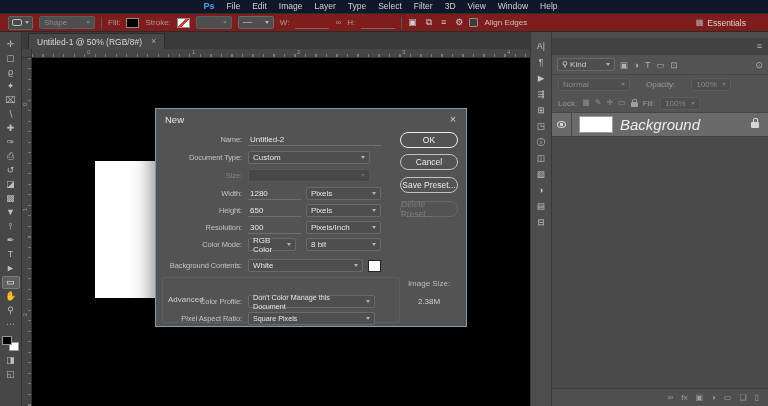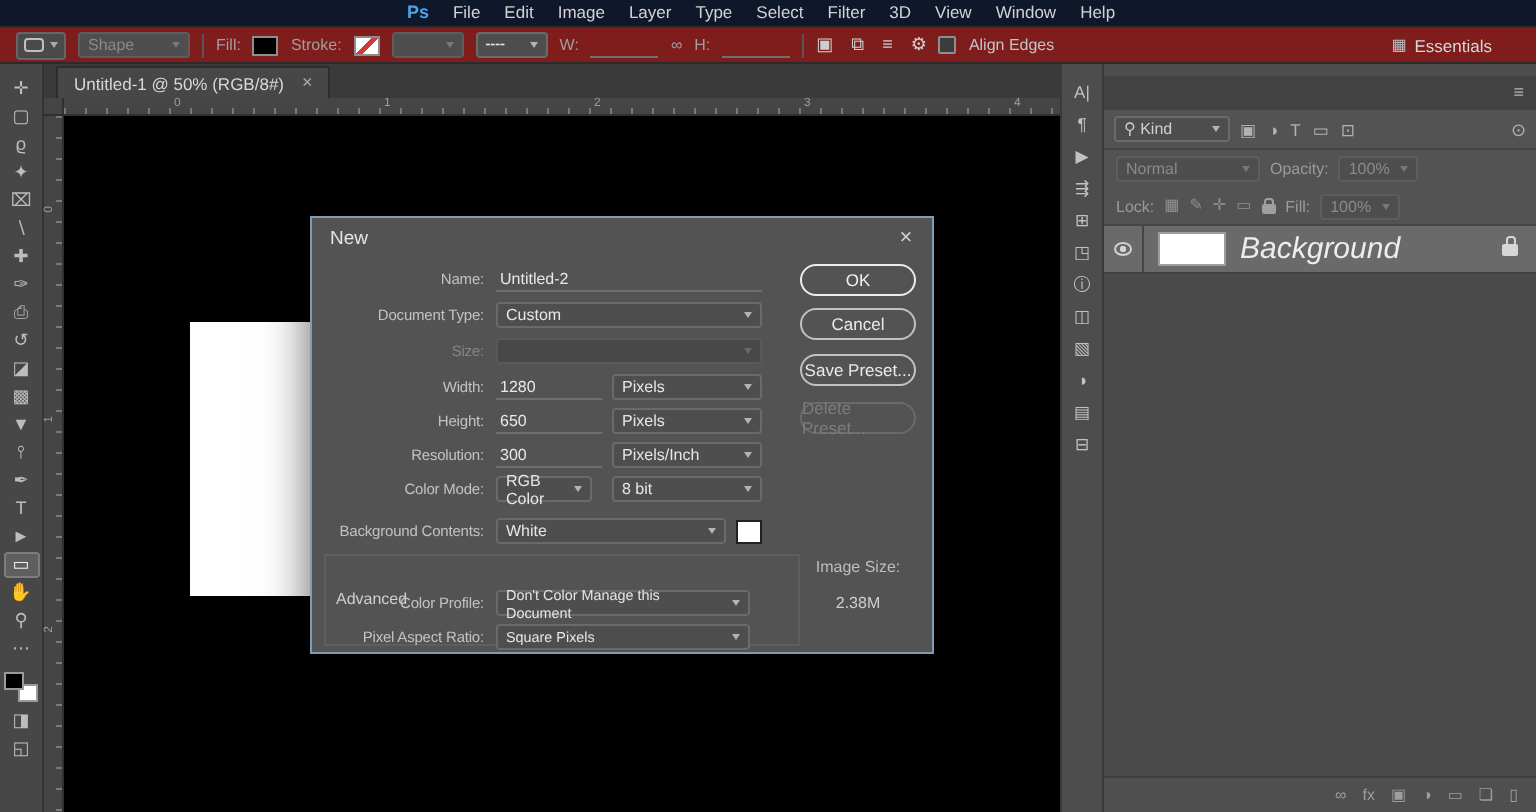--- a/index.html
+++ b/index.html
@@ -88,21 +88,21 @@
   .ptabs{display:flex;align-items:flex-end;}
   .panel-tab{font-size:9px;color:#c2c2c2;padding:3px 8px;line-height:10px;}
   .panel-tab.active{background:#535353;color:#ebebeb;border-radius:2px 2px 0 0;}
   .panel-menu{position:absolute;right:6px;bottom:4px;font-size:9px;color:#b5b5b5;line-height:9px;}
   .panel-body{flex:1;background:#535353;display:flex;flex-direction:column;min-height:0;}
   .filter-row{height:20px;display:flex;align-items:center;gap:5px;padding:0 5px;border-bottom:1px solid #444;}
   .dd.kind{width:58px;color:#cfcfcf;}
   .ficons{display:flex;align-items:center;gap:6px;}
   .f-icon{font-size:8.5px;color:#b2b2b2;line-height:10px;}
   .pin{margin-left:auto;font-size:9px;color:#b2b2b2;}
-  .blend-row{height:19px;display:flex;align-items:center;gap:5px;padding:0 6px;}
+  .blend-row{height:19px;display:flex;align-items:center;gap:16px;padding:0 6px;}
   .lock-row{height:19px;display:flex;align-items:center;gap:5px;padding:0 6px;border-bottom:1px solid #464646;}
   .plabel{font-size:8px;color:#9a9a9a;}
   .w72{width:72px;} .w40{width:40px;}
   .lock-icons{display:flex;align-items:center;gap:5px;}
   .l-icon{font-size:8px;color:#8f8f8f;line-height:10px;}
   .mini-lock{position:relative;width:7px;height:5px;background:#9f9f9f;border-radius:1px;margin-top:2px;}
   .mini-lock::before{content:"";position:absolute;left:1.5px;top:-3px;width:3px;height:3px;border:1px solid #9f9f9f;border-bottom:none;border-radius:2px 2px 0 0;}
   .layers-list{flex:1;background:#4a4a4a;min-height:0;}
   .layer-row{height:24px;background:#6a6a6a;border-bottom:1px solid #404040;display:flex;align-items:center;}
   .eye-cell{width:20px;height:100%;border-right:1px solid #454545;display:flex;align-items:center;justify-content:center;}
@@ -121,21 +121,21 @@
   .dlg-title{height:20px;display:flex;align-items:center;padding-left:9px;font-size:9.5px;color:#e4e4e4;}
   .dlg-close{margin-left:auto;width:26px;text-align:center;color:#cfcfcf;font-size:11px;line-height:20px;}
   .dlg-form{position:relative;height:197px;font-size:8px;}
   .row{position:absolute;left:0;right:0;height:15px;display:flex;align-items:center;}
   .r-name{top:3px;} .r-doctype{top:21px;} .r-size{top:39px;} .r-width{top:57px;} .r-height{top:74px;}
   .r-resolution{top:91px;} .r-colormode{top:108px;} .r-bg{top:129px;} .r-advanced{top:163px;}
   .r-profile{top:165px;} .r-aspect{top:182px;}
   .lbl{width:92px;text-align:right;padding-right:6px;font-size:7.5px;color:#c2c2c2;letter-spacing:-0.1px;flex:none;}
   .lbl.dim{color:#868686;}
   .dlg-form .dd{height:13px;}
-  .dw133{width:133px;} .dw53{width:53px;} .dw48{width:48px;} .dw75{width:75px;margin-left:5px;} .dw75b{width:75px;margin-left:10px;}
+  .dw133{width:122px;} .dw53{width:53px;} .dw48{width:48px;} .dw75{width:75px;margin-left:5px;} .dw75b{width:75px;margin-left:10px;}
   .dw115{width:115px;} .dw127{width:127px;font-size:7.2px;}
   .uf133{width:133px;} 
   .bg-swatch-dlg{width:13px;height:12px;background:#fff;border:1px solid #222;margin-left:5px;}
   .adv-label{font-size:8px;color:#cfcfcf;margin-left:12px;}
   .groupbox{position:absolute;left:6px;top:148px;width:238px;bottom:3px;border:1px solid #5e5e5e;border-radius:1px;}
   .btn{position:absolute;left:244px;width:58px;height:16px;border-radius:8px;border:1px solid #c2c2c2;
     color:#eaeaea;font-size:8.5px;display:flex;align-items:center;justify-content:center;background:transparent;}
   .btn.ok{top:3px;border:1.5px solid #ececec;color:#f2f2f2;}
   .btn.cancel{top:25px;}
   .btn.save{top:48px;}

